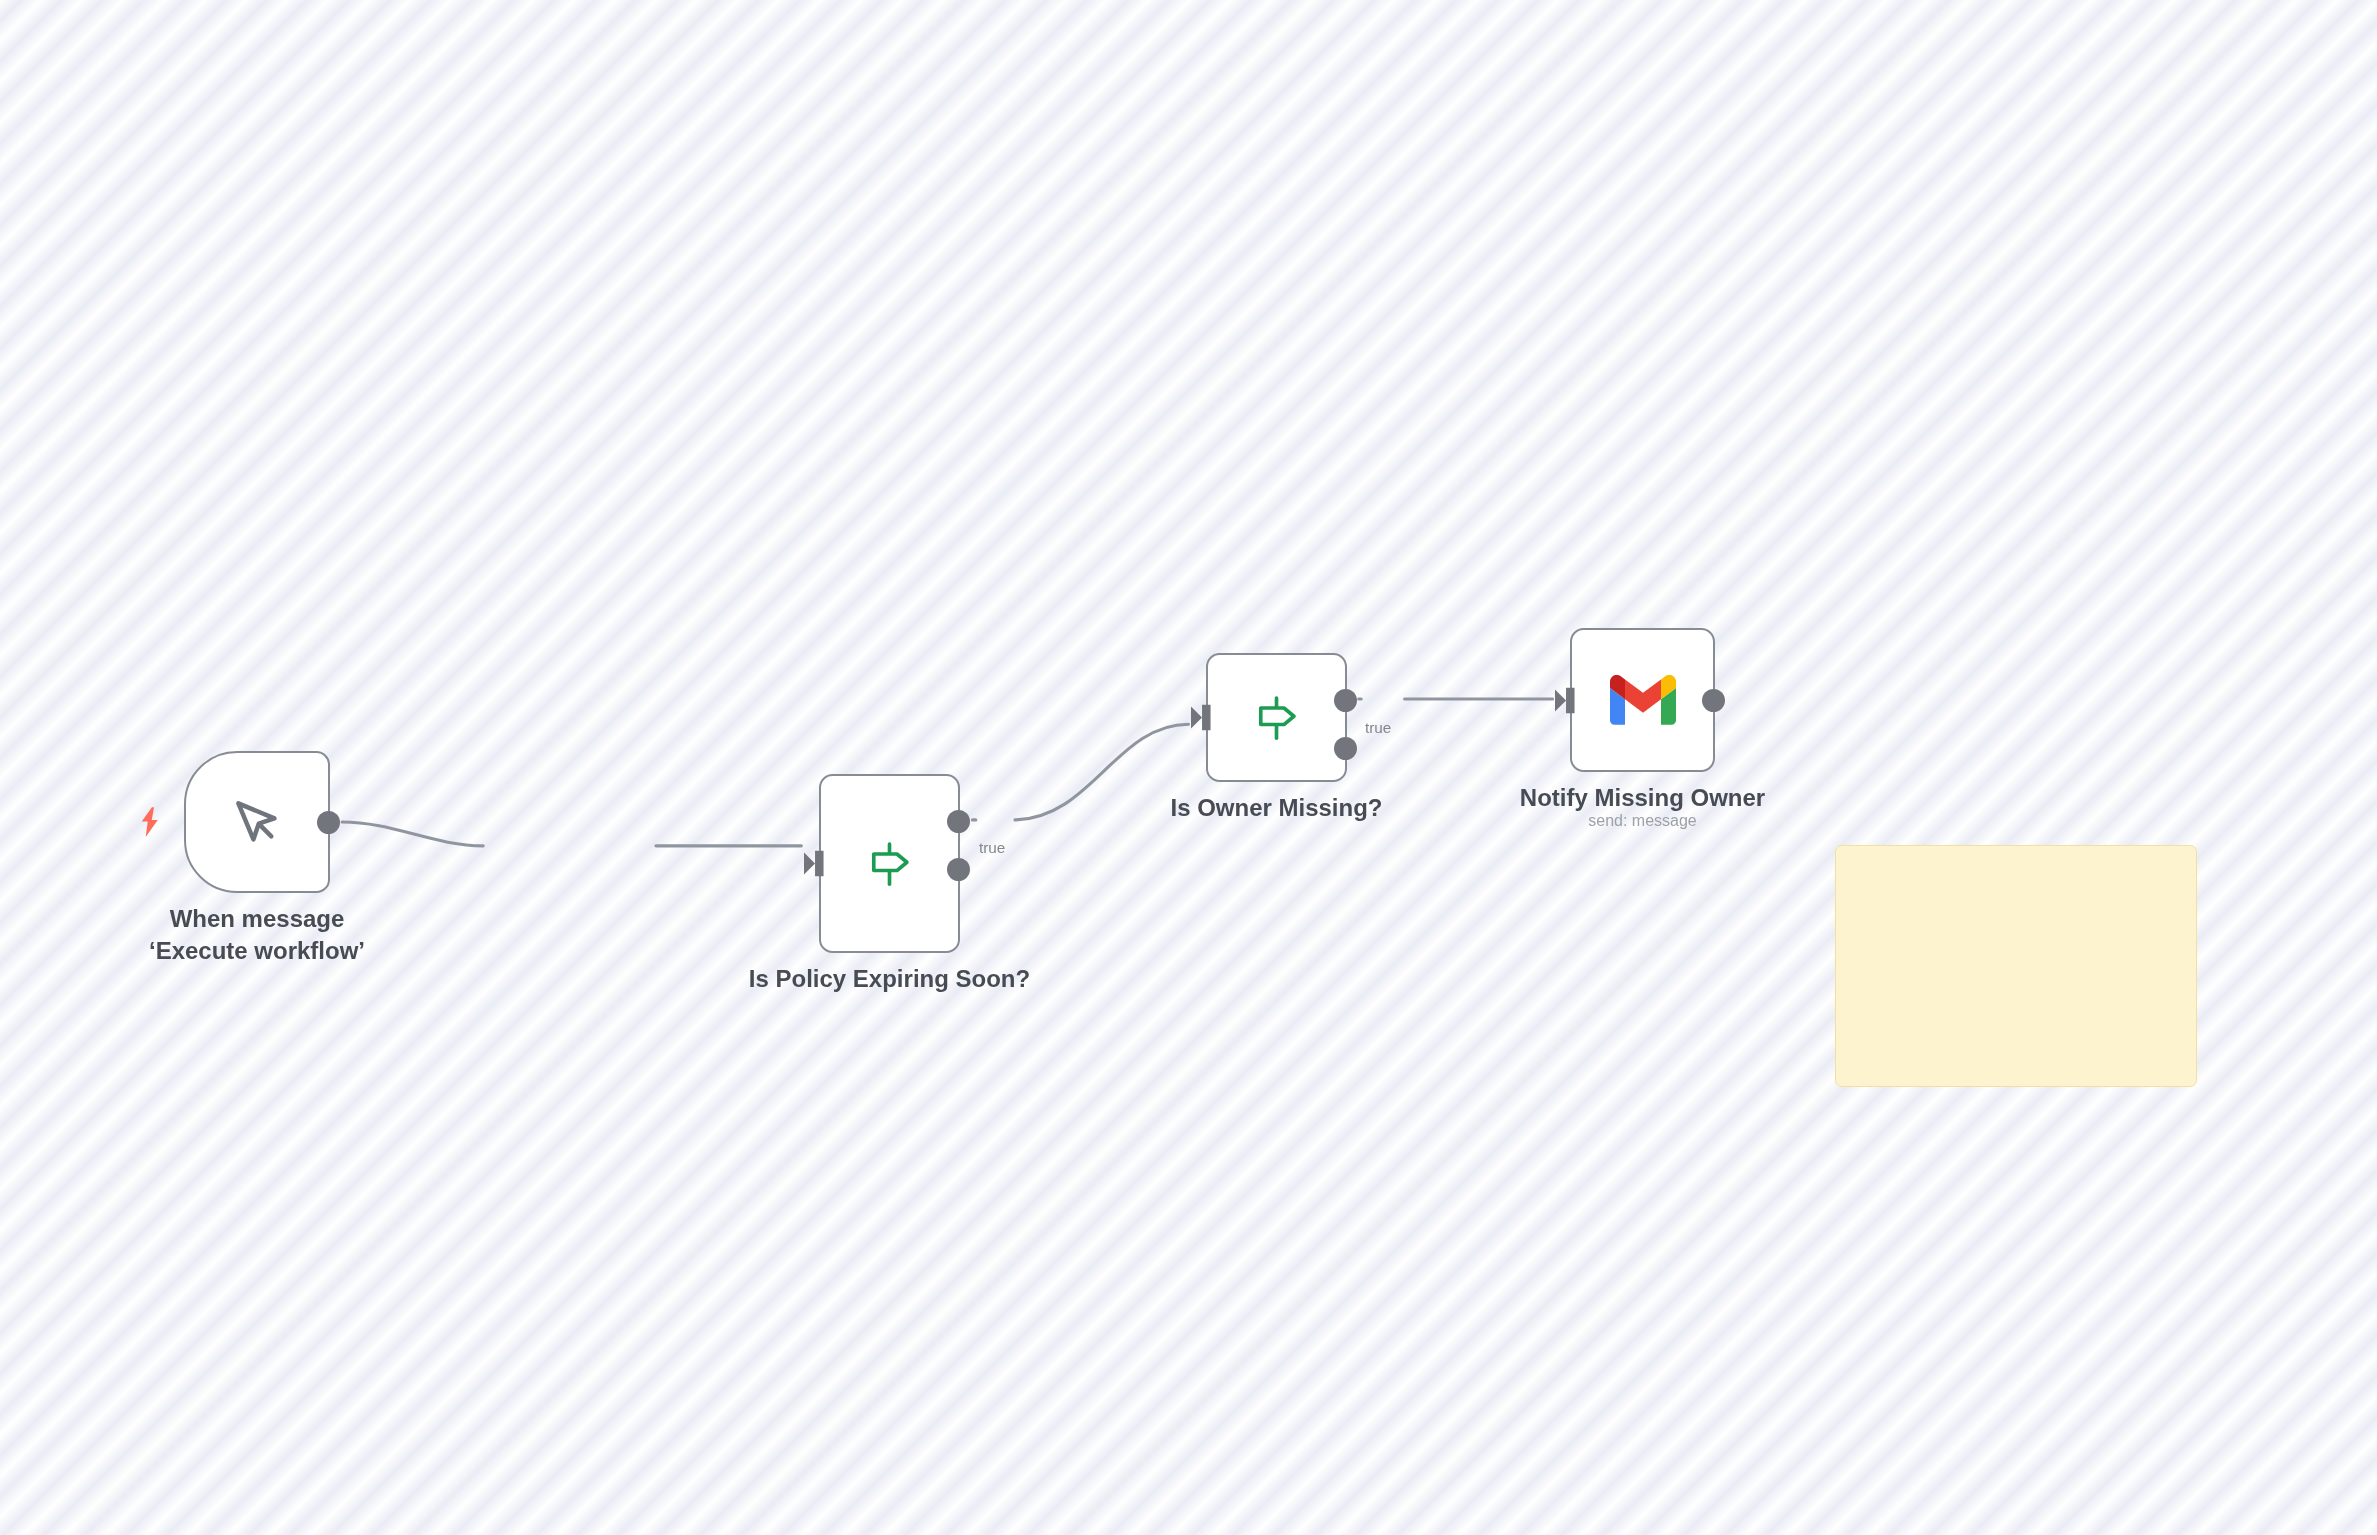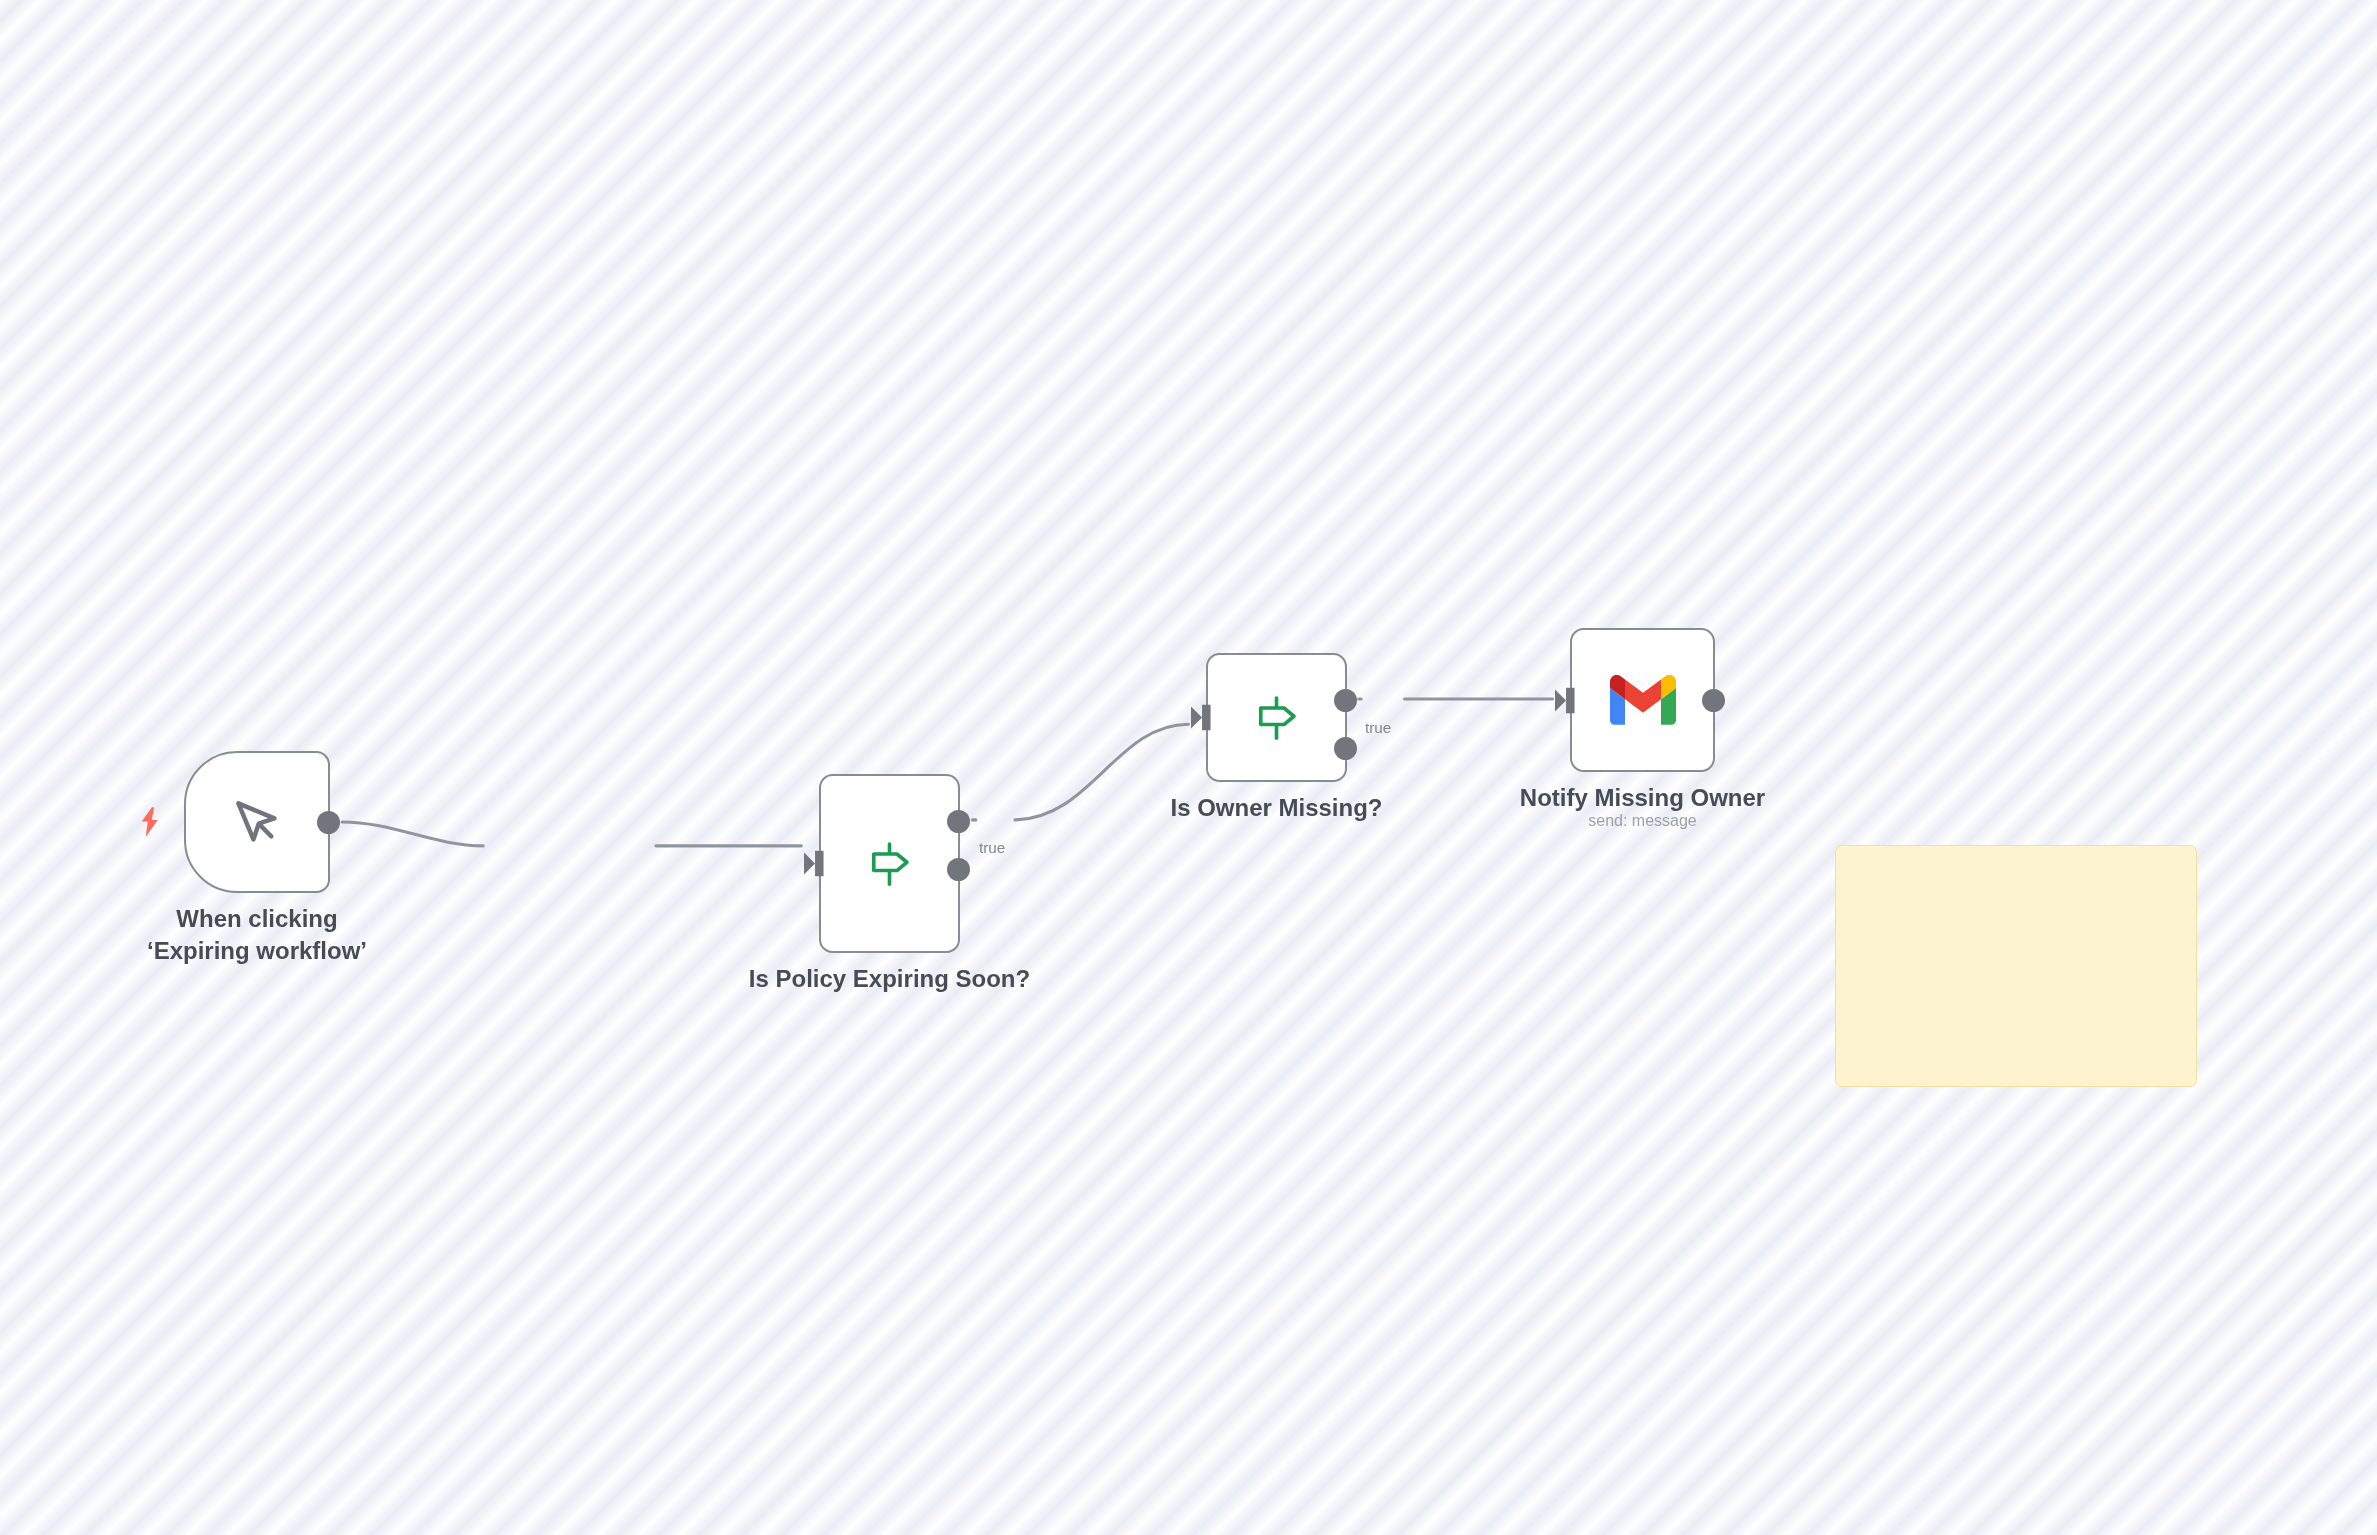--- a/index.html
+++ b/index.html
@@ -102,21 +102,21 @@
         <path d="M14 1 L4.5 14.5 h5.6 L8.2 29 19.5 13 h-5.6 L16 1 Z" fill="#ff6d5a"></path>
       </svg>
     </div>
     <div class="icon-center">
       <svg width="51" height="51" viewBox="0 0 24 24" fill="none" stroke="#70757d" stroke-width="2.1" stroke-linecap="round" stroke-linejoin="round">
         <path d="M3 3l7.07 16.97 2.51-7.39 7.39-2.51L3 3z"></path>
         <path d="M13 13l5.5 5.5"></path>
       </svg>
     </div>
     <div class="port-out port-out--single"></div>
-    <div class="node-name">When clicking ‘Expiring workflow’</div>
+    <div class="node-name">When message ‘Execute workflow’</div>
   </div>
 
 
   <div class="node" style="left:819px; top:774px; width:141px; height:179px;">
     <div class="port-in">
       <svg width="20.4" height="29" viewBox="0 0 24 34">
         <polygon points="0,4 13,17 0,30" fill="#72767c"></polygon>
         <rect x="13" y="2" width="10" height="30" fill="#72767c"></rect>
       </svg>
     </div>

